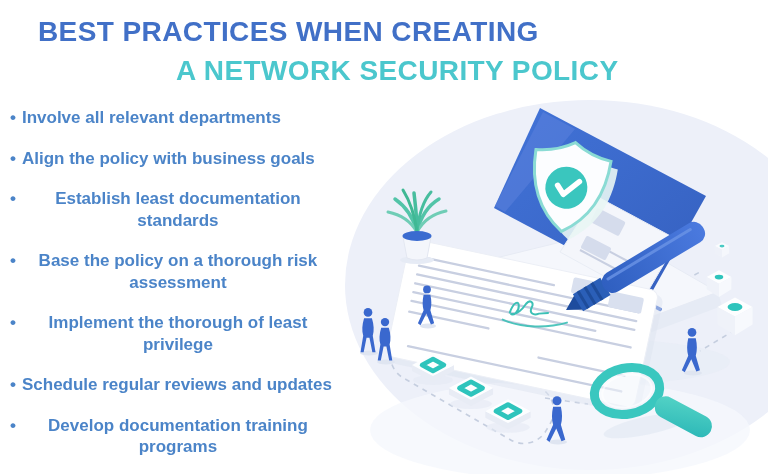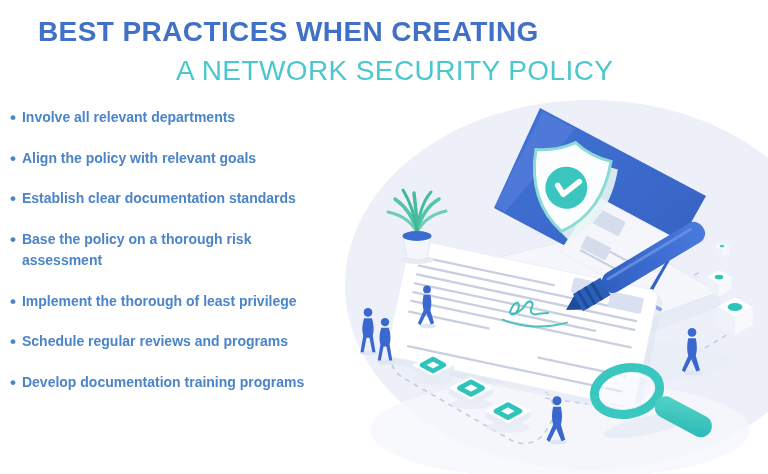--- a/index.html
+++ b/index.html
@@ -3,48 +3,48 @@
 <meta charset="utf-8">
 <style>
   html,body { margin:0; padding:0; }
   body {
     width:768px; height:474px;
     background:#ffffff;
     font-family:"Liberation Sans", sans-serif;
     overflow:hidden;
     position:relative;
   }
-  .stage { position:absolute; inset:0; width:620px; height:474px; }
+  .stage { position:absolute; inset:0; width:620px; height:474px;text-align:center; }
   svg.illustration { position:absolute; left:0; top:0; z-index:0; }
 
   .title-line1 {
     position:absolute; left:38px; top:16px; z-index:2;
     font-size:28px; font-weight:bold; letter-spacing:0.4px;
     color:#4170C7; white-space:nowrap;
   }
   .title-line2 {
     position:absolute; left:176px; top:55px; z-index:2;
-    font-size:28px; font-weight:normal; letter-spacing:0.4px;
+    font-size:28px; font-weight:bold; letter-spacing:0.4px;
     color:#4BC7CD; white-space:nowrap;
   }
 
   .best-practices-list {
     position:absolute; left:10px; top:107px; z-index:2;
     width:336px; list-style:none; margin:0; padding:0;
   }
   .best-practices-list li {
     display:flex; align-items:flex-start; gap:6px;
     margin-bottom:19px;
   }
   .bullet {
     color:#4B84C8; font-weight:bold; font-size:17px; line-height:21.5px;
     flex:0 0 auto;
   }
   .item-text {
-    color:#4B84C8; font-weight:bold; font-size:14px; line-height:21.5px;
+    color:#4B84C8; font-weight:bold; font-size:17px; line-height:21.5px;
     max-width:312px;
   }
 </style>
 </head>
 <body>
 
 <div class="stage">
 
   <svg class="illustration" width="768" height="474" viewBox="0 0 768 474">
     <defs>
@@ -237,37 +237,37 @@
   <div class="title-line1">BEST PRACTICES WHEN CREATING</div>
   <div class="title-line2">A NETWORK SECURITY POLICY</div>
 
   <ul class="best-practices-list">
     <li>
       <span class="bullet">•</span>
       <span class="item-text">Involve all relevant departments</span>
     </li>
     <li>
       <span class="bullet">•</span>
-      <span class="item-text">Align the policy with relevant goals</span>
-    </li>
-    <li>
-      <span class="bullet">•</span>
-      <span class="item-text">Establish clear documentation standards</span>
+      <span class="item-text">Align the policy with business goals</span>
+    </li>
+    <li>
+      <span class="bullet">•</span>
+      <span class="item-text">Establish least documentation standards</span>
     </li>
     <li>
       <span class="bullet">•</span>
       <span class="item-text">Base the policy on a thorough risk assessment</span>
     </li>
     <li>
       <span class="bullet">•</span>
       <span class="item-text">Implement the thorough of least privilege</span>
     </li>
     <li>
       <span class="bullet">•</span>
-      <span class="item-text">Schedule regular reviews and programs</span>
+      <span class="item-text">Schedule regular reviews and updates</span>
     </li>
     <li>
       <span class="bullet">•</span>
       <span class="item-text">Develop documentation training programs</span>
     </li>
   </ul>
 
 </div>
 
 </body></html>

